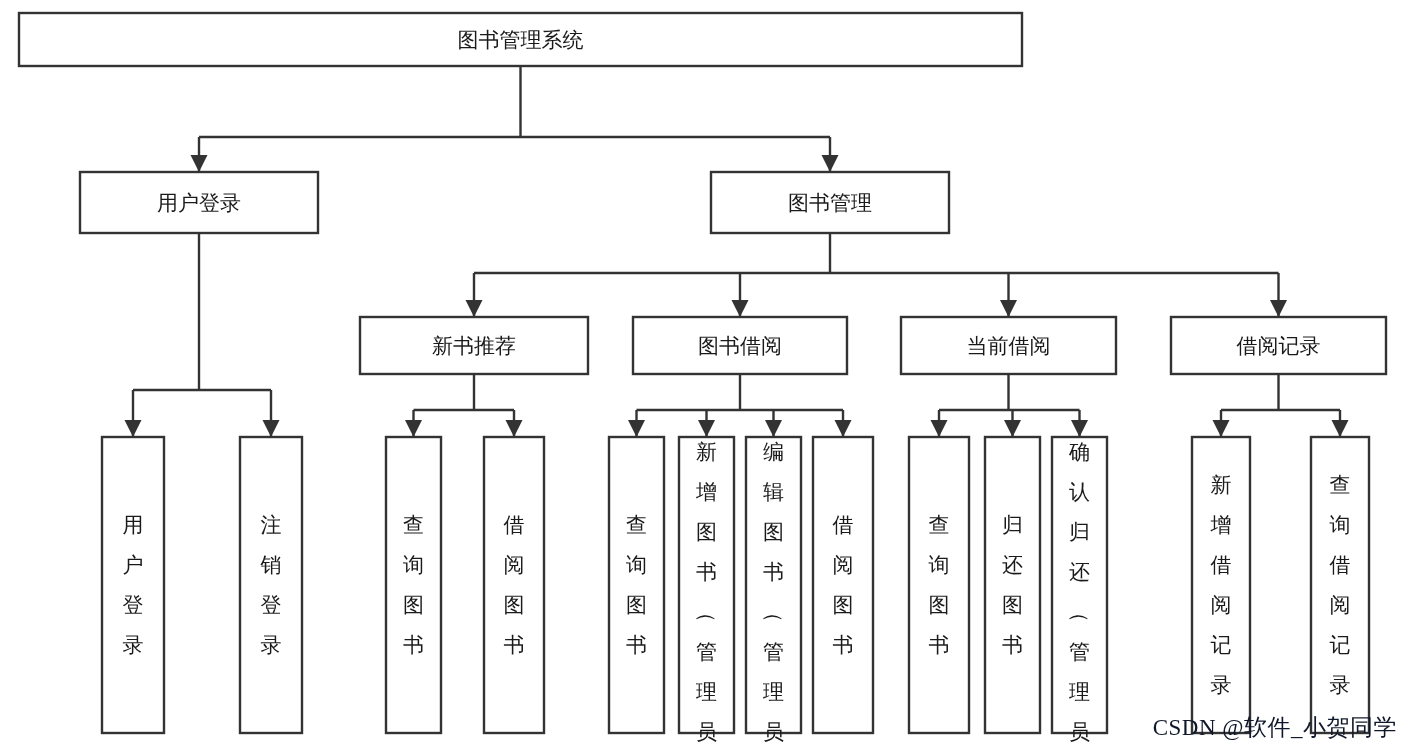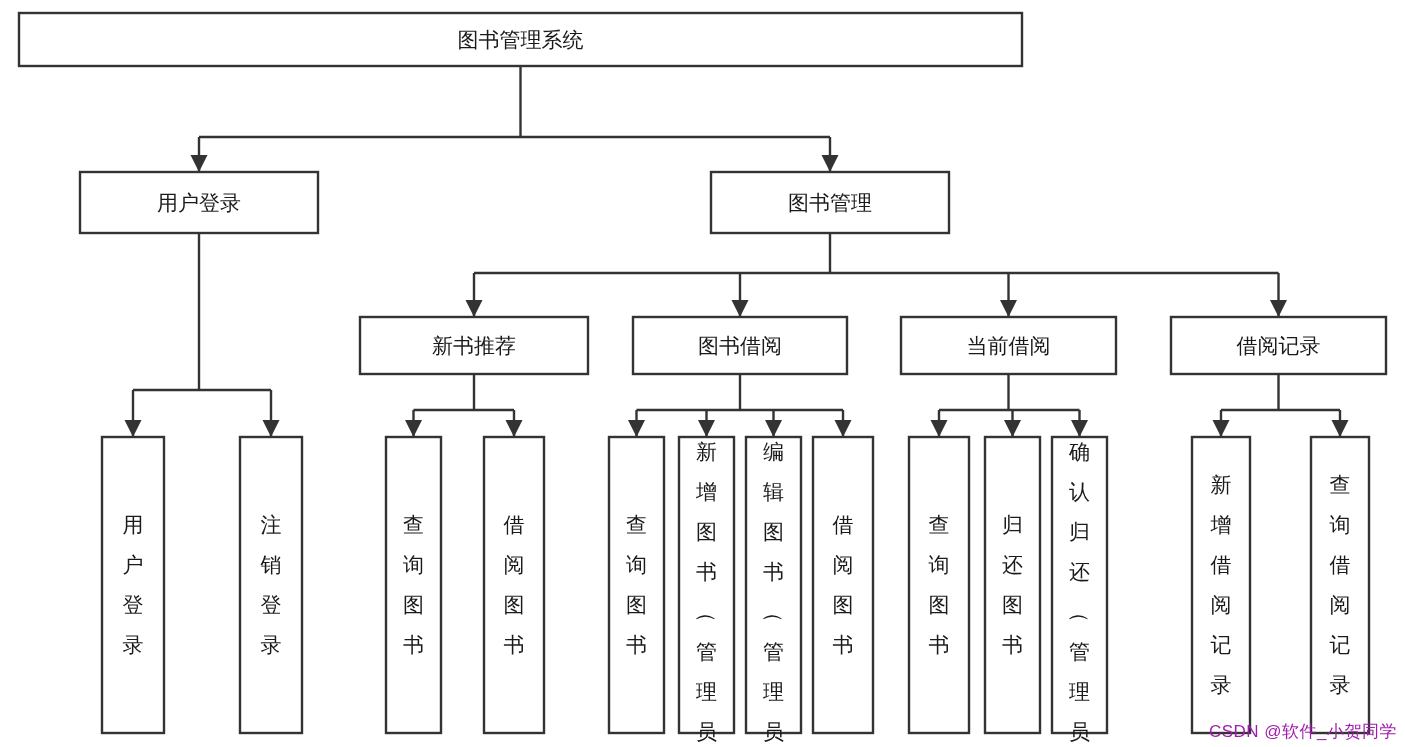--- a/index.html
+++ b/index.html
@@ -52,23 +52,23 @@
     stroke-linecap: butt;
   }
   .arrow-head {
     fill: #333333;
     stroke: none;
   }
   .watermark {
     position: absolute;
     right: 8px;
     bottom: 4px;
-    font-family: Liberation Sans, sans-serif;
-    font-size: 17px;
-    color: #a21caf;
+    font-family: Liberation Serif, serif;
+    font-size: 23px;
+    color: #0f172a;
     white-space: nowrap;
     letter-spacing: 0.5px;
     user-select: none;
   }
 </style>
 </head>
 <body>
 
 <div id="diagram-root">
   <svg id="tree-svg" viewBox="0 0 1405 747" xmlns="http://www.w3.org/2000/svg">

